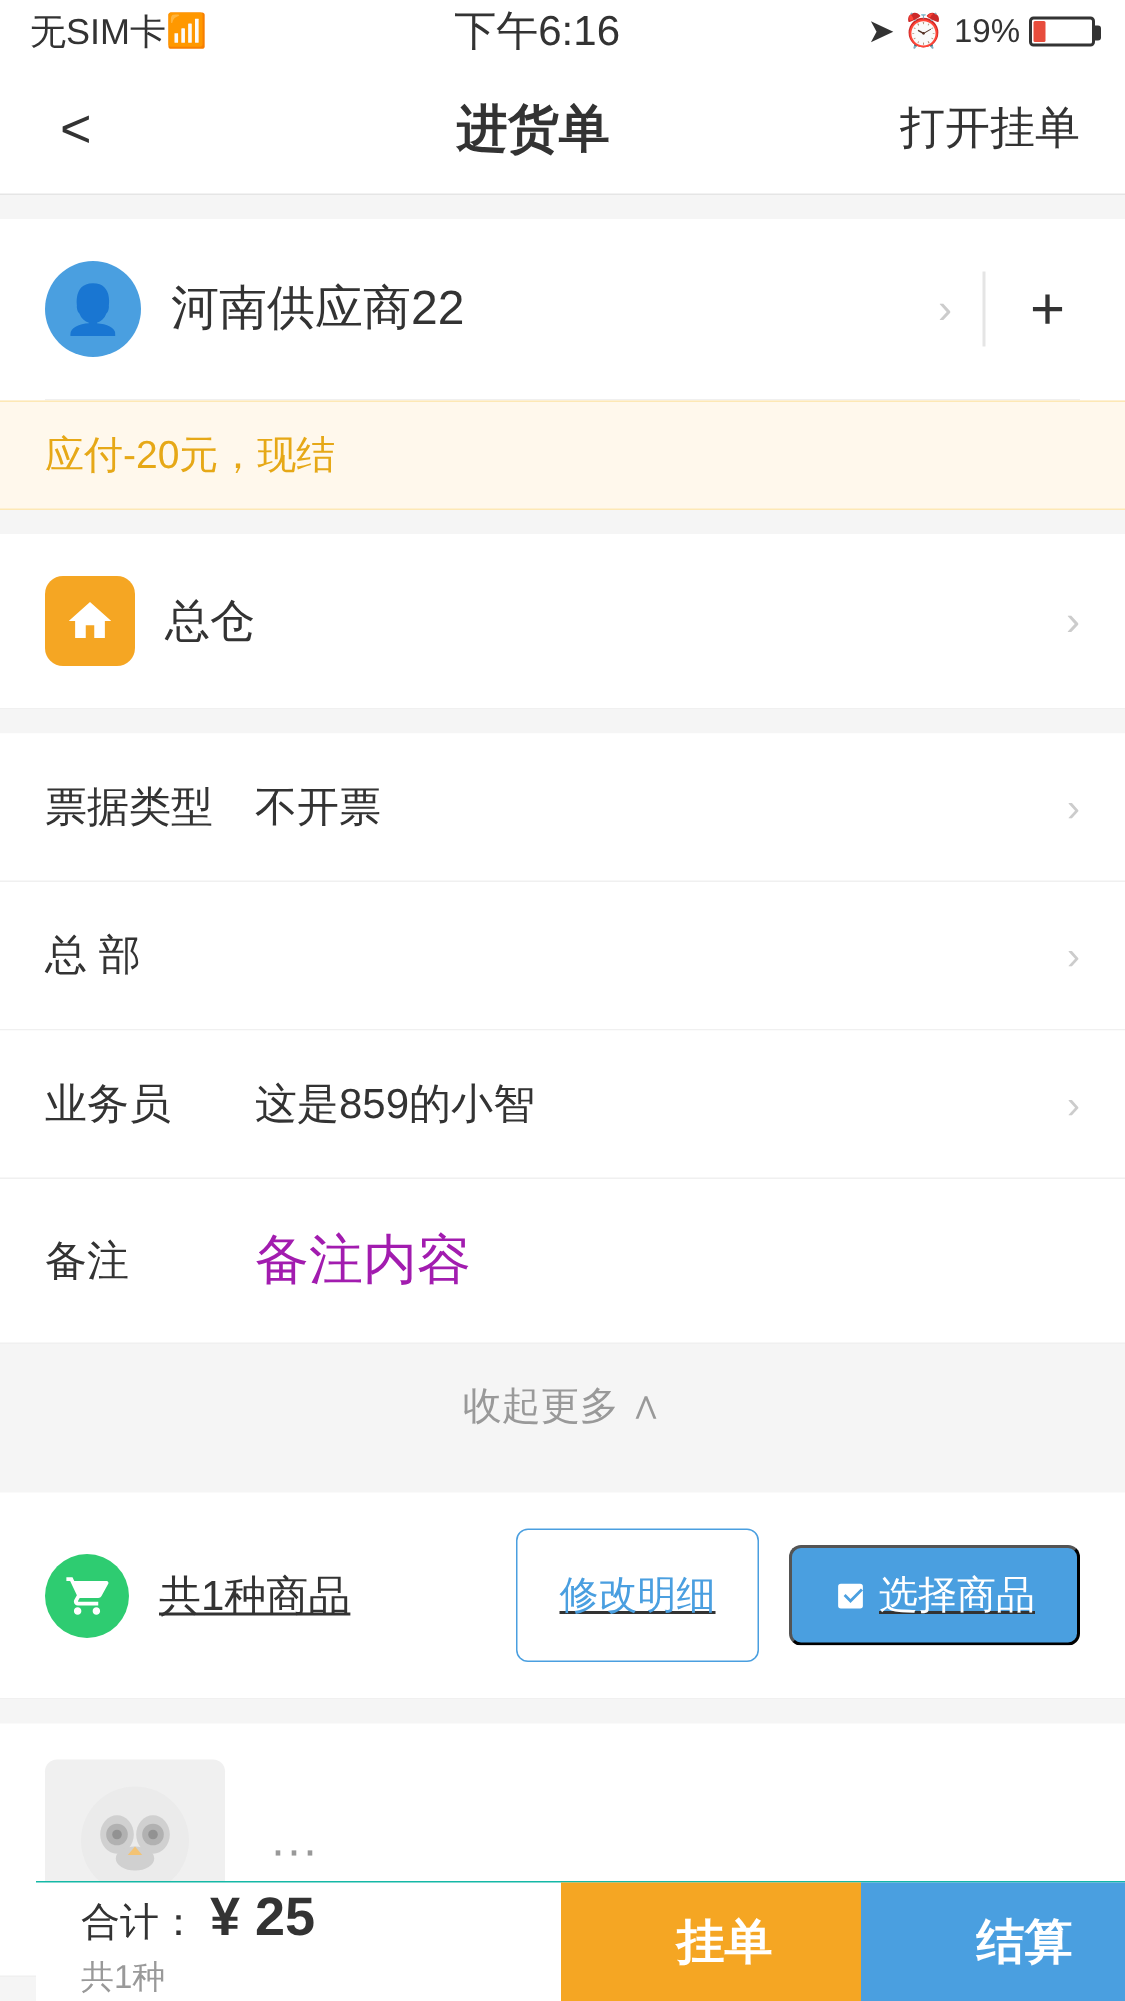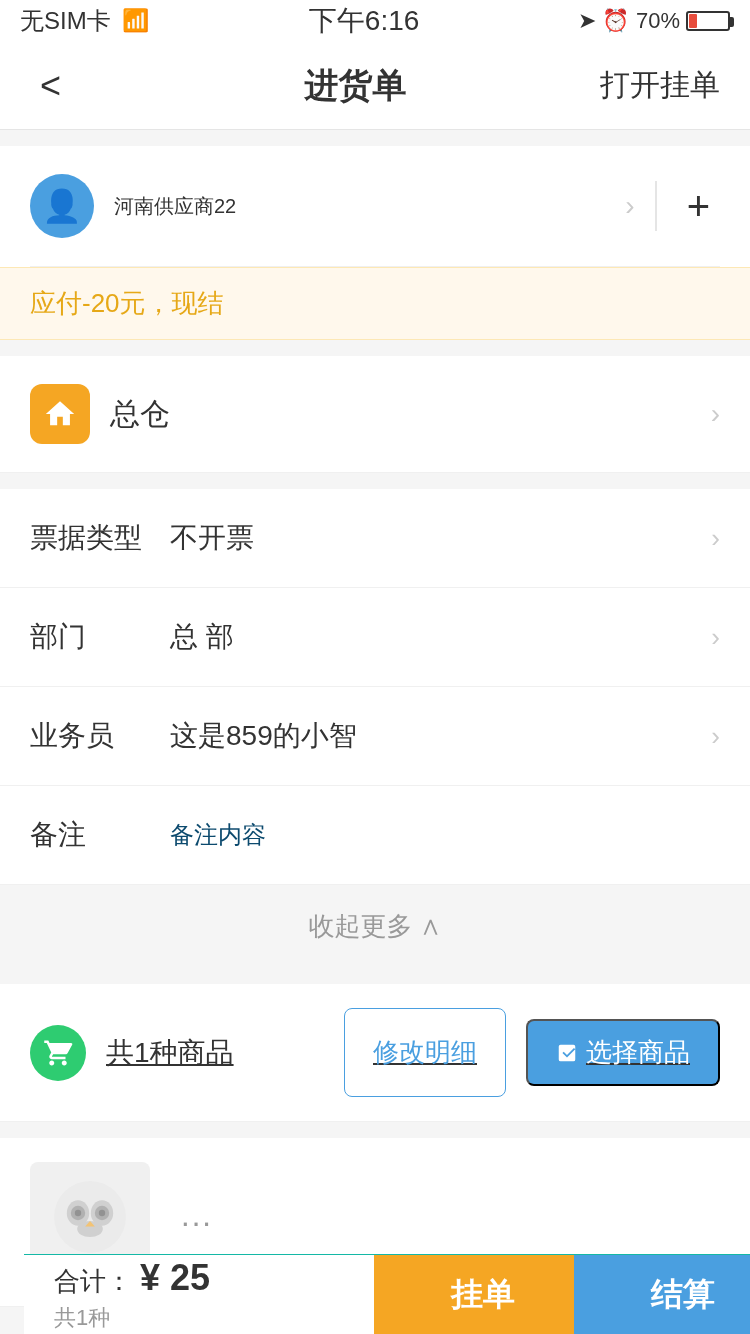--- a/index.html
+++ b/index.html
@@ -17,21 +17,21 @@
     .status-bar {
       height: 42px;
       background: #fff;
       display: flex;
       align-items: center;
       justify-content: space-between;
       padding: 0 20px;
       font-size: 24px;
       color: #333;
     }
-    .status-left { display: flex; align-items: center; gap: 12px; }
+    .status-left { display: flex; align-items: center; gap: 0; }
     .status-center { font-size: 28px; font-weight: 500; }
     .status-right { display: flex; align-items: center; gap: 6px; font-size: 22px; }
     .battery-icon {
       width: 44px; height: 20px; border: 2px solid #333; border-radius: 3px; position: relative; display: inline-block;
     }
     .battery-icon::after {
       content: ''; position: absolute; right: -6px; top: 4px; width: 4px; height: 10px; background: #333; border-radius: 0 2px 2px 0;
     }
     .battery-fill {
       position: absolute; left: 1px; top: 1px; bottom: 1px; width: 20%; background: #e74c3c; border-radius: 1px;
@@ -87,21 +87,21 @@
     .supplier-avatar {
       width: 64px; height: 64px; border-radius: 50%; background: #4a9fe0;
       display: flex; align-items: center; justify-content: center;
       margin-right: 20px; flex-shrink: 0;
     }
     .supplier-avatar-icon {
       color: #fff; font-size: 32px;
     }
     .supplier-name {
       flex: 1;
-      font-size: 20px;
+      font-size: 32px;
       color: #333;
     }
     .chevron-right {
       color: #ccc; font-size: 28px; margin-right: 0;
     }
     .divider-line {
       width: 2px; height: 50px; background: #e5e5e5; margin: 0 20px;
     }
     .add-btn {
       font-size: 40px; color: #333; cursor: pointer; padding: 0 10px;
@@ -159,22 +159,22 @@
       width: 140px;
       flex-shrink: 0;
     }
     .form-value {
       flex: 1;
       font-size: 28px;
       color: #333;
     }
     .form-placeholder {
       flex: 1;
-      font-size: 24px;
-      color: #0c4a6e;
+      font-size: 36px;
+      color: #a21caf;
     }
     .form-chevron {
       color: #ccc; font-size: 26px;
     }
 
     
     .collapse-row {
       background: #f5f5f5;
       padding: 24px 30px;
       text-align: center;
@@ -328,21 +328,21 @@
 
 <div class="status-bar">
   <div class="status-left">
     <span>无SIM卡</span>
     <span class="wifi-icon">📶</span>
   </div>
   <div class="status-center">下午6:16</div>
   <div class="status-right">
     <span>➤</span>
     <span>⏰</span>
-    <span>70%</span>
+    <span>19%</span>
     <span class="battery-icon">
       <span class="battery-fill"></span>
     </span>
   </div>
 </div>
 
 <div class="nav-bar">
   <span class="nav-back">&lt;</span>
   <span class="nav-title">进货单</span>
   <span class="nav-action">打开挂单</span>
@@ -382,21 +382,20 @@
 
 <div class="form-section">
 
   <div class="form-row">
     <span class="form-key">票据类型</span>
     <span class="form-value">不开票</span>
     <span class="form-chevron">›</span>
   </div>
 
   <div class="form-row">
-    <span class="form-key">部门</span>
     <span class="form-value">总 部</span>
     <span class="form-chevron">›</span>
   </div>
 
   <div class="form-row">
     <span class="form-key">业务员</span>
     <span class="form-value">这是859的小智</span>
     <span class="form-chevron">›</span>
   </div>
 

